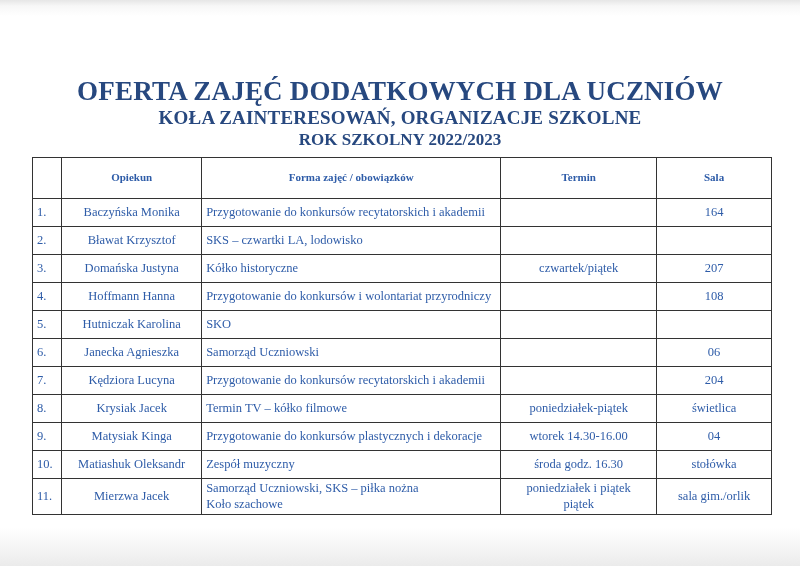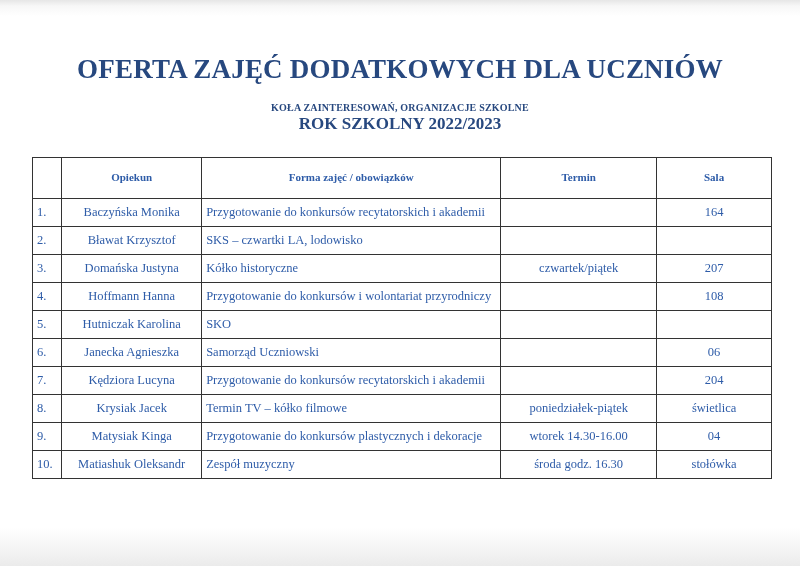--- a/index.html
+++ b/index.html
@@ -7,35 +7,35 @@
     position: relative;
     width: 800px;
     height: 566px;
     overflow: hidden;
     font-family: "Liberation Serif", serif;
     background: linear-gradient(180deg,
       #e6e6e6 0px, #f7f7f7 6px, #ffffff 16px,
       #ffffff 528px, #f6f6f6 546px, #ebebeb 566px);
   }
   .heading {
-    padding-top: 54px;
+    padding-top: 76px;
     text-align: center;
     color: #27487f;
   }
   .title {
     margin: 0;
     font-size: 27px;
     font-weight: bold;
     letter-spacing: 0.2px;
     color: #27487f;
     line-height: 1.15;
   }
   .subtitle-orgs {
-    margin: 17px 0 0 0;
-    font-size: 10px;
+    margin: 0 0 0 0;
+    font-size: 19px;
     font-weight: bold;
     letter-spacing: 0.2px;
   }
   .subtitle-year {
     margin: 1px 0 0 0;
     font-size: 17px;
     font-weight: bold;
   }
   table.activities {
     position: absolute;
@@ -164,16 +164,25 @@
         <td class="cell-termin">wtorek 14.30-16.00</td>
         <td class="cell-sala">04</td>
       </tr>
       <tr>
         <td class="cell-no">10.</td>
         <td class="cell-opiekun">Matiashuk Oleksandr</td>
         <td class="cell-forma">Zespół muzyczny</td>
         <td class="cell-termin">środa godz. 16.30</td>
         <td class="cell-sala">stołówka</td>
       </tr>
+      <tr class="tall">
+        <td class="cell-no">11.</td>
+        <td class="cell-opiekun">Mierzwa Jacek</td>
+        <td class="cell-forma">Samorząd Uczniowski, SKS – piłka nożna
+Koło szachowe</td>
+        <td class="cell-termin">poniedziałek i piątek
+piątek</td>
+        <td class="cell-sala">sala gim./orlik</td>
+      </tr>
     </tbody>
   </table>
 
 </div>
 
 </body></html>

